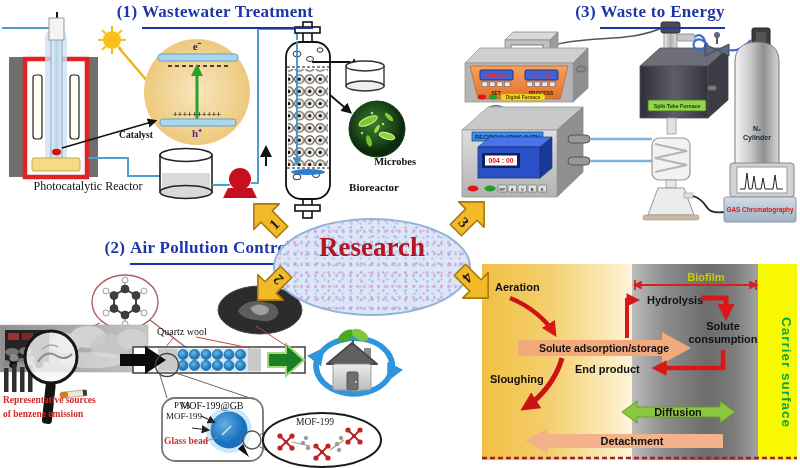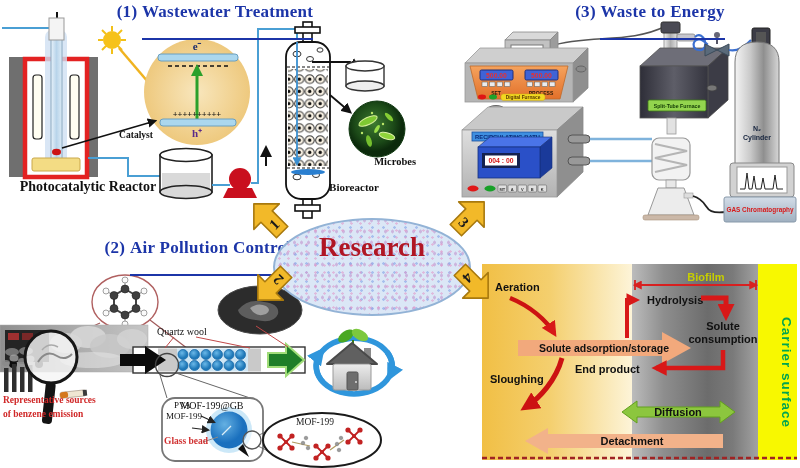--- a/index.html
+++ b/index.html
@@ -1,21 +1,21 @@
 <!DOCTYPE html>
 <html><head>
 <meta charset="utf-8">
 <style>
   html,body{margin:0;padding:0;background:#fff;}
   #fig{position:relative;width:800px;height:468px;background:#fff;overflow:hidden;
        font-family:"Liberation Serif",serif;}
   #fig svg{position:absolute;overflow:visible;}
   .qtitle{position:absolute;text-align:center;font-weight:bold;color:#1c35a8;
           font-family:"Liberation Serif",serif;letter-spacing:.3px;white-space:nowrap;}
-  .qtitle .u{display:inline-block;border-bottom:2.5px solid currentColor;padding-bottom:17px;line-height:1.05;}
+  .qtitle .u{display:inline-block;border-bottom:2.5px solid currentColor;padding-bottom:6px;line-height:1.05;}
   .lbl{position:absolute;font-family:"Liberation Serif",serif;color:#111;white-space:nowrap;}
   .red{color:#d02828;}
   .svgtxt{font-family:"Liberation Serif",serif;}
   .sans{font-family:"Liberation Sans",sans-serif;}
   #oval{position:absolute;left:273px;top:218px;width:194px;height:94px;border-radius:50%;
         border:2px solid #93b3d6;
         background-color:#dbe7f6;
         background-image:
           radial-gradient(rgba(226,148,198,.55) 1.2px, transparent 1.7px),
           radial-gradient(rgba(132,164,232,.6) 1.2px, transparent 1.7px),
@@ -550,24 +550,24 @@
 </div>
 <div class="qtitle" style="left:515px;top:2px;width:270px;font-size:17px;">
   <span>(3)</span>
   <span class="u">Waste to Energy</span>
 </div>
 <div class="qtitle" style="left:28px;top:238px;width:340px;font-size:17px;">
   <span>(2)</span>
   <span class="u">Air Pollution Control</span>
 </div>
 
-<div class="lbl" style="left:3px;top:179px;width:170px;text-align:center;font-weight:bold;font-size:14px;">Photocatalytic Reactor</div>
+<div class="lbl" style="left:3px;top:179px;width:170px;text-align:center;font-weight:normal;font-size:12px;">Photocatalytic Reactor</div>
 <div class="lbl" style="left:104px;top:130px;width:64px;text-align:center;font-weight:bold;font-size:9.5px;">Catalyst</div>
 <div class="lbl" style="left:340px;top:156px;width:76px;text-align:right;font-weight:bold;font-size:10.5px;">Microbes</div>
-<div class="lbl" style="left:314px;top:181px;width:80px;text-align:center;font-weight:bold;font-size:11px;">Bioreactor</div>
+<div class="lbl" style="left:334px;top:181px;width:80px;text-align:center;font-weight:bold;font-size:11px;">Bioreactor</div>
 
 <div class="lbl red" style="left:3px;top:395px;font-weight:bold;font-size:9.5px;z-index:3;">Representative sources</div>
 <div class="lbl red" style="left:3px;top:409px;font-weight:bold;font-size:9.5px;z-index:3;">of benzene emission</div>
 <div class="lbl" style="left:157px;top:326px;font-size:10px;">Quartz wool</div>
 <div class="lbl" style="left:170px;top:400px;width:84px;text-align:center;font-size:10px;z-index:3;">MOF-199@GB</div>
 <div class="lbl" style="left:166px;top:411px;font-size:9px;z-index:3;">MOF-199</div>
 <div class="lbl" style="left:174px;top:400px;font-size:9px;z-index:3;">PVA</div>
 <div class="lbl" style="left:164px;top:436px;font-weight:bold;font-size:9.5px;color:#d03030;z-index:3;">Glass bead</div>
 <div class="lbl" style="left:296px;top:417px;font-size:9.5px;color:#222;z-index:3;">MOF-199</div>
 

